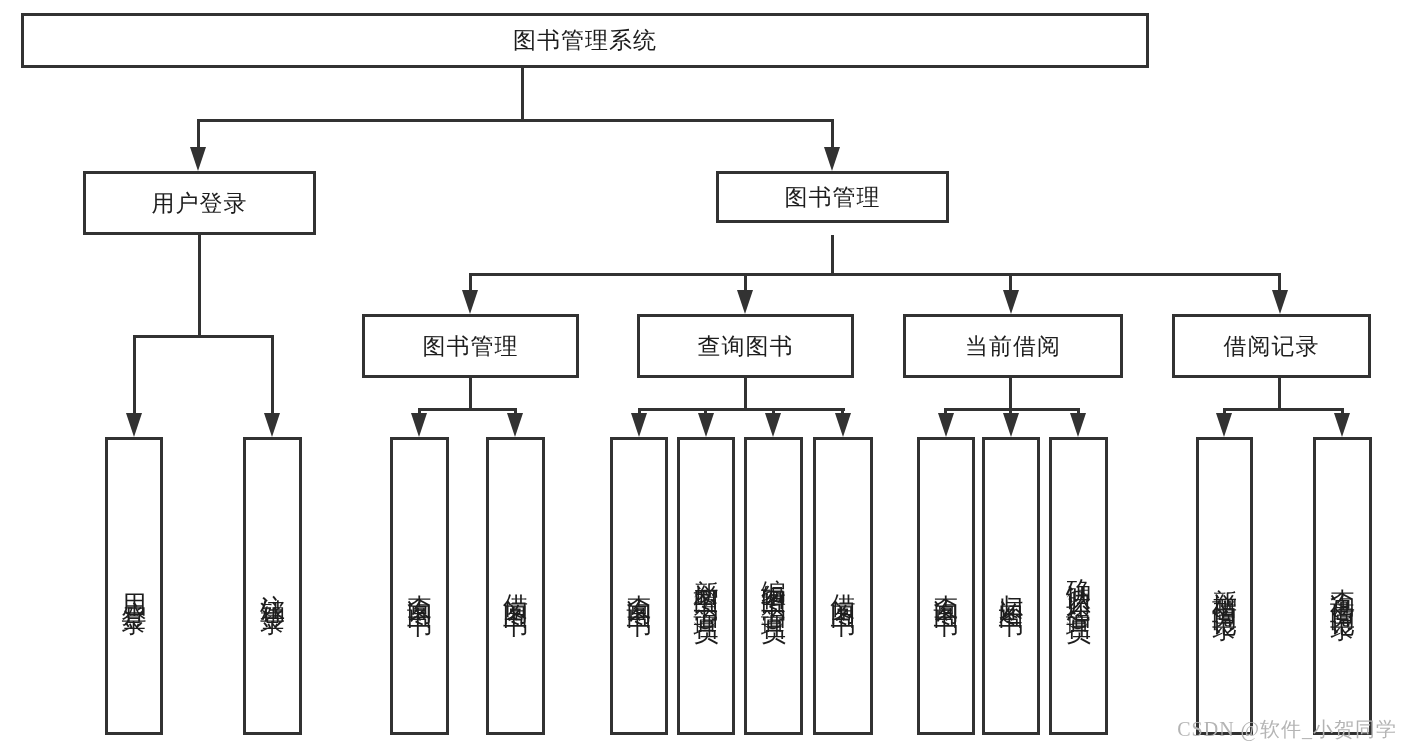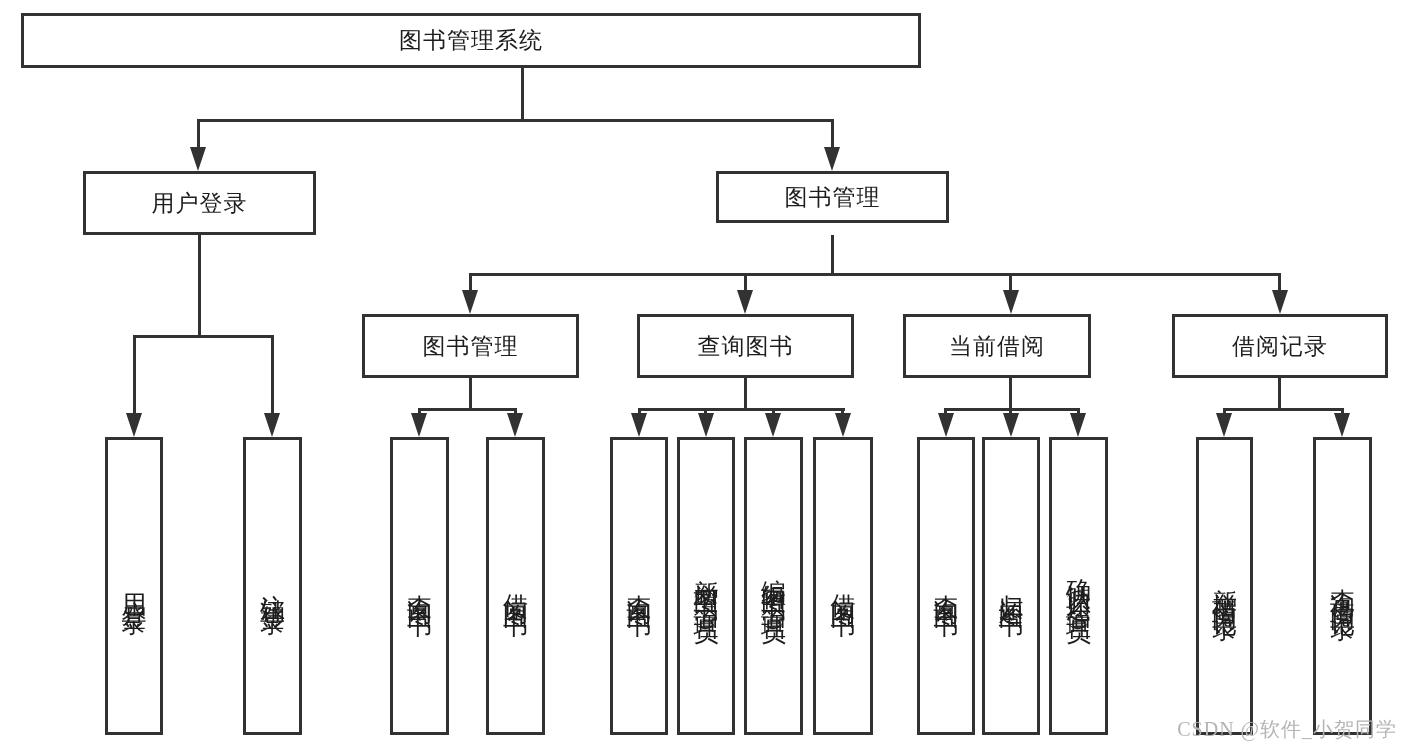--- a/index.html
+++ b/index.html
@@ -63,21 +63,21 @@
     z-index: 5;
     white-space: nowrap;
     font-family: Liberation Serif, serif;
   }
 </style>
 </head>
 <body>
 
 <div id="canvas">
 
-  <div class="box" style="left:21px; top:13px; width:900px; height:55px;">
+  <div class="box" style="left:21px; top:13px; width:1128px; height:55px;">
     <span>图书管理系统</span>
   </div>
 
   <div>
     <div class="vline" style="left:521px; top:68px; height:54px;"></div>
     <div class="hline" style="left:197px; top:119px; width:637px;"></div>
     <div class="vline" style="left:197px; top:119px; height:32px;"></div>
     <div class="vline" style="left:831px; top:119px; height:32px;"></div>
     <div class="arrow" style="left:190px; top:147px;"></div>
     <div class="arrow" style="left:824px; top:147px;"></div>
@@ -111,24 +111,24 @@
     <div class="arrow" style="left:1003px; top:290px;"></div>
     <div class="arrow" style="left:1272px; top:290px;"></div>
   </div>
 
   <div class="box" style="left:362px; top:314px; width:217px; height:64px;">
     <span>图书管理</span>
   </div>
   <div class="box" style="left:637px; top:314px; width:217px; height:64px;">
     <span>查询图书</span>
   </div>
-  <div class="box" style="left:903px; top:314px; width:188px; height:64px;">
+  <div class="box" style="left:903px; top:314px; width:220px; height:64px;">
     <span>当前借阅</span>
   </div>
-  <div class="box" style="left:1172px; top:314px; width:216px; height:64px;">
+  <div class="box" style="left:1172px; top:314px; width:199px; height:64px;">
     <span>借阅记录</span>
   </div>
 
   <div>
     <div class="vline" style="left:469px; top:378px; height:30px;"></div>
     <div class="hline" style="left:418px; top:408px; width:99px;"></div>
     <div class="vline" style="left:418px; top:408px; height:8px;"></div>
     <div class="vline" style="left:514px; top:408px; height:8px;"></div>
     <div class="arrow" style="left:411px; top:413px;"></div>
     <div class="arrow" style="left:507px; top:413px;"></div>

